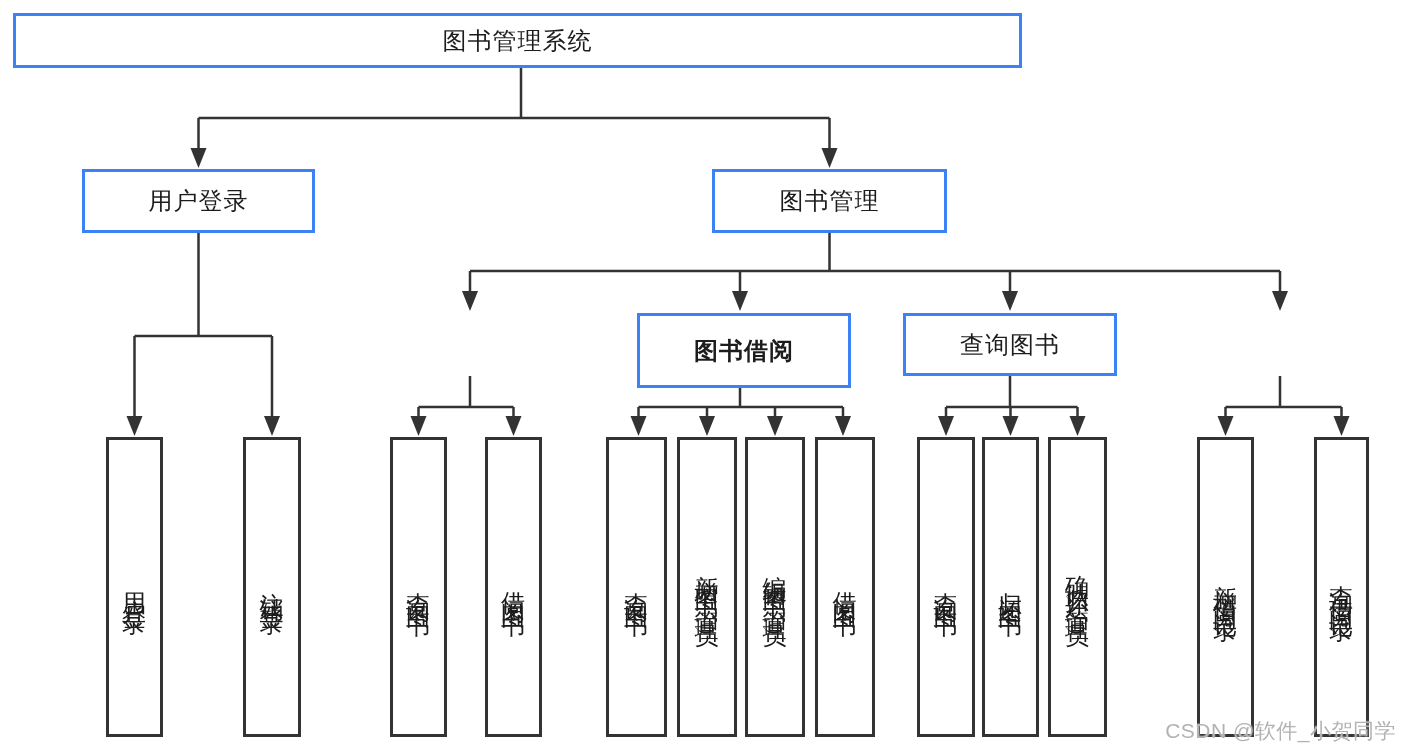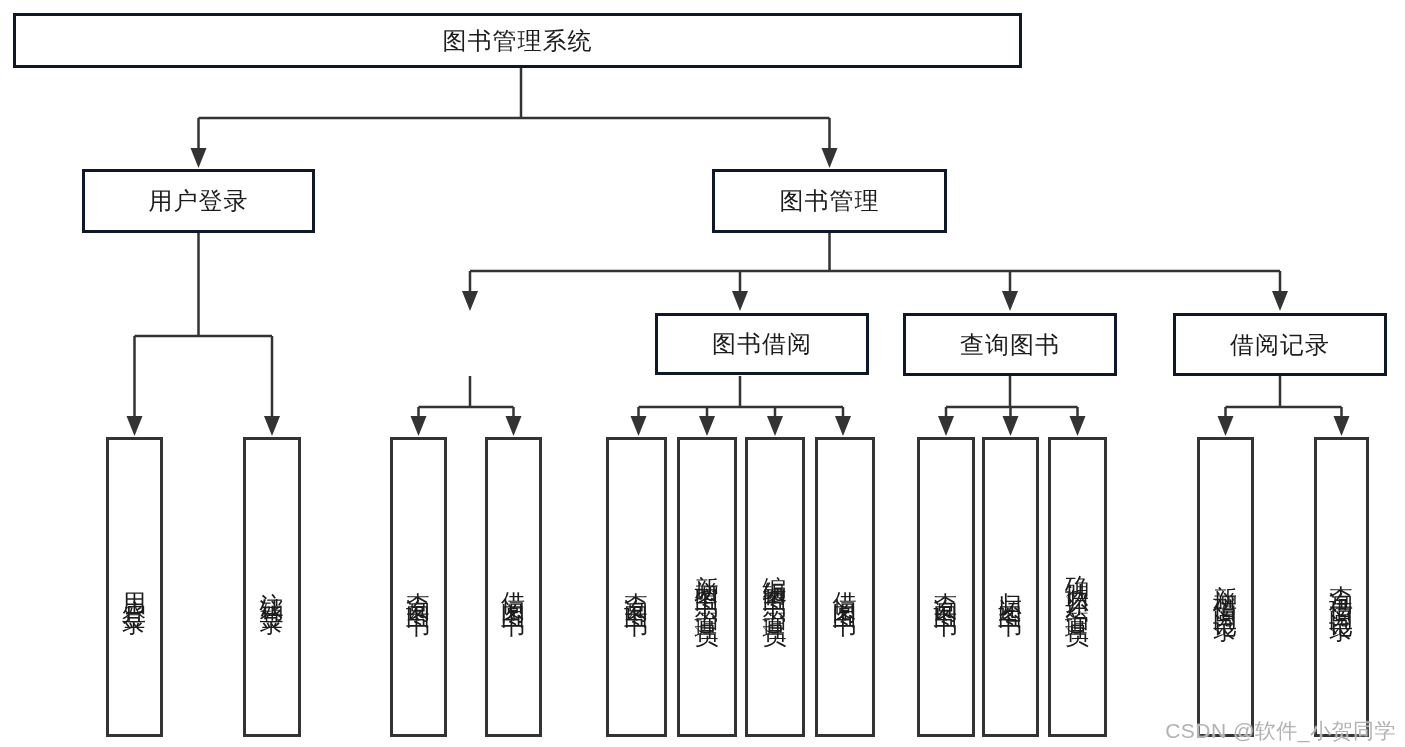--- a/index.html
+++ b/index.html
@@ -19,21 +19,21 @@
   #connectors {
     position: absolute;
     left: 0;
     top: 0;
     width: 1405px;
     height: 747px;
   }
   .hbox {
     position: absolute;
     box-sizing: border-box;
-    border: 3px solid #0f172a;
+    border: 3px solid #3b82f6;
     background: #ffffff;
     display: flex;
     align-items: center;
     justify-content: center;
     font-size: 24px;
     letter-spacing: 1px;
     white-space: nowrap;
   }
   .vbox {
     position: absolute;
@@ -63,21 +63,21 @@
     letter-spacing: 0.5px;
     white-space: nowrap;
     z-index: 10;
     text-shadow: 0 0 2px #ffffff;
   }
   
   #n-root  { left: 13px;  top: 13px;  width: 1009px; height: 55px; }
   #n-ul    { left: 82px;  top: 169px; width: 233px;  height: 64px; }
   #n-bm    { left: 712px; top: 169px; width: 235px;  height: 64px; }
   #n-nb    { left: 363px; top: 313px; width: 214px;  height: 63px; }
-  #n-bb    { left: 655px; top: 313px; width: 214px;  height: 62px; }
+  #n-bb    { left: 637px; top: 313px; width: 214px;  height: 75px; font-weight: bold; }
   #n-cb    { left: 903px; top: 313px; width: 214px;  height: 63px; }
   #n-br    { left: 1173px; top: 313px; width: 214px; height: 63px; }
   #n-ul-login   { left: 106px;  width: 57px; }
   #n-ul-logout  { left: 243px;  width: 58px; }
   #n-nb-query   { left: 390px;  width: 57px; }
   #n-nb-borrow  { left: 485px;  width: 57px; }
   #n-bb-query   { left: 606px;  width: 61px; }
   #n-bb-add     { left: 677px;  width: 60px; }
   #n-bb-edit    { left: 745px;  width: 60px; }
   #n-bb-borrow  { left: 815px;  width: 60px; }
@@ -145,23 +145,20 @@
   <div class="hbox" id="n-bm">
     <span>图书管理</span>
   </div>
 
   <div class="hbox" id="n-bb">
     <span>图书借阅</span>
   </div>
   <div class="hbox" id="n-cb">
     <span>查询图书</span>
   </div>
-  <div class="hbox" id="n-br">
-    <span>借阅记录</span>
-  </div>
 
   <div class="vbox" id="n-ul-login">
     <span class="vtext">用户登录</span>
   </div>
   <div class="vbox" id="n-ul-logout">
     <span class="vtext">注销登录</span>
   </div>
 
   <div class="vbox" id="n-nb-query">
     <span class="vtext">查询图书</span>

